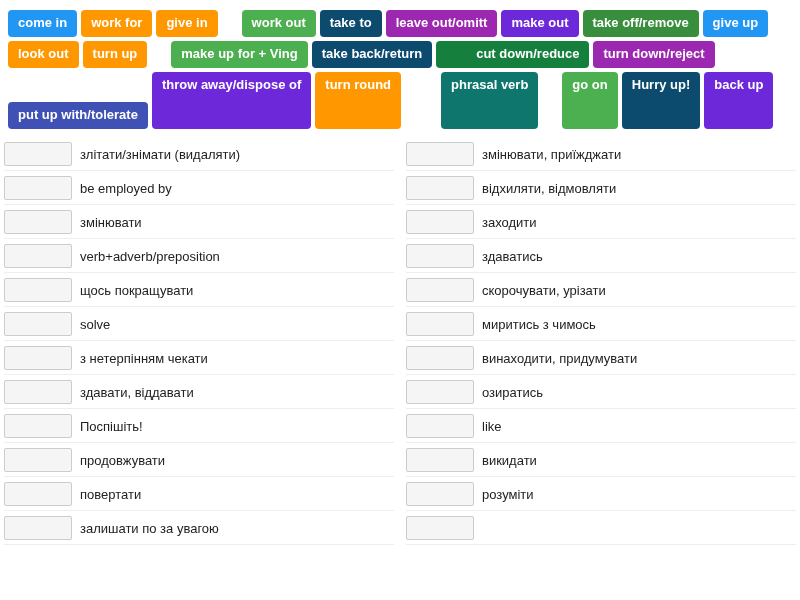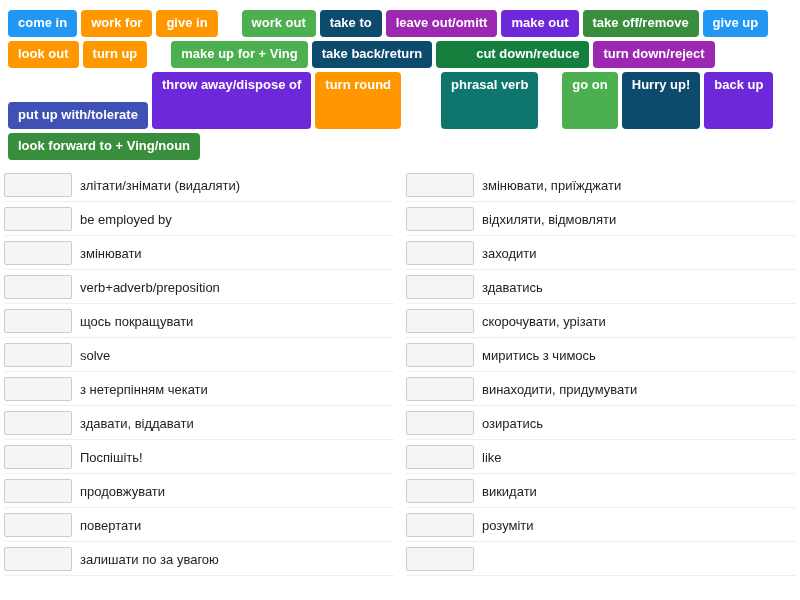--- a/index.html
+++ b/index.html
@@ -105,21 +105,20 @@
   <span class="btn btn-deep-orange">cut down/reduce</span>
   <span class="btn btn-purple">turn down/reject</span>
   <span class="btn btn-indigo">put up with/tolerate</span>
 
   <span class="btn btn-red">throw away/dispose of</span>
   <span class="btn btn-orange">turn round</span>
   <span class="btn btn-blue-grey">phrasal verb</span>
   <span class="btn btn-green">go on</span>
   <span class="btn btn-teal">Hurry up!</span>
   <span class="btn btn-red">back up</span>
-  <span class="btn btn-dark-green">look forward to + Ving/noun</span>
 </div>
 
 <div class="match-area">
 
   <div class="match-col">
     <div class="match-row">
       <input class="match-input" type="text" value="" style="">
       <span class="match-text">злітати/знімати (видаляти)</span>
     </div>
     <div class="match-row">

